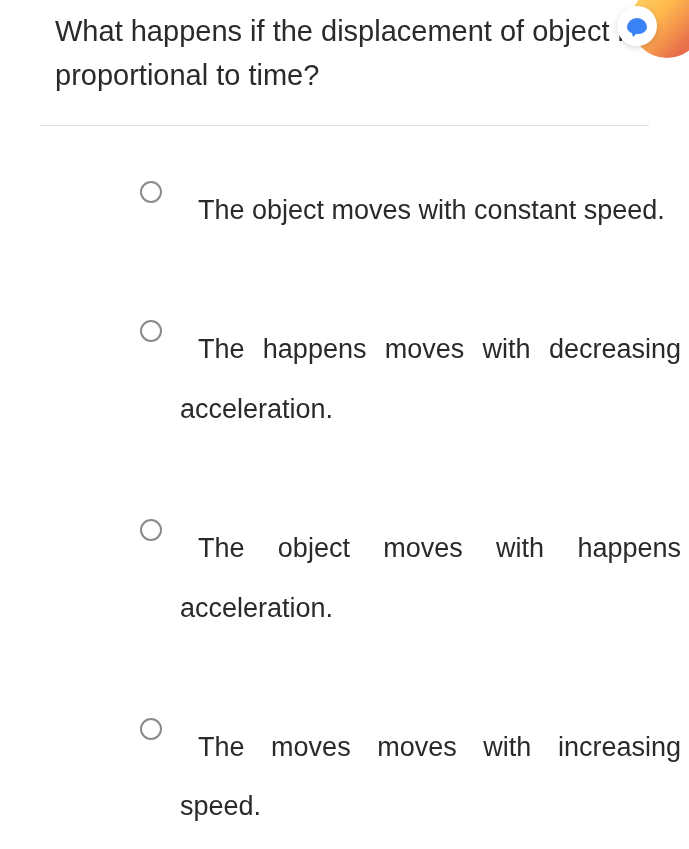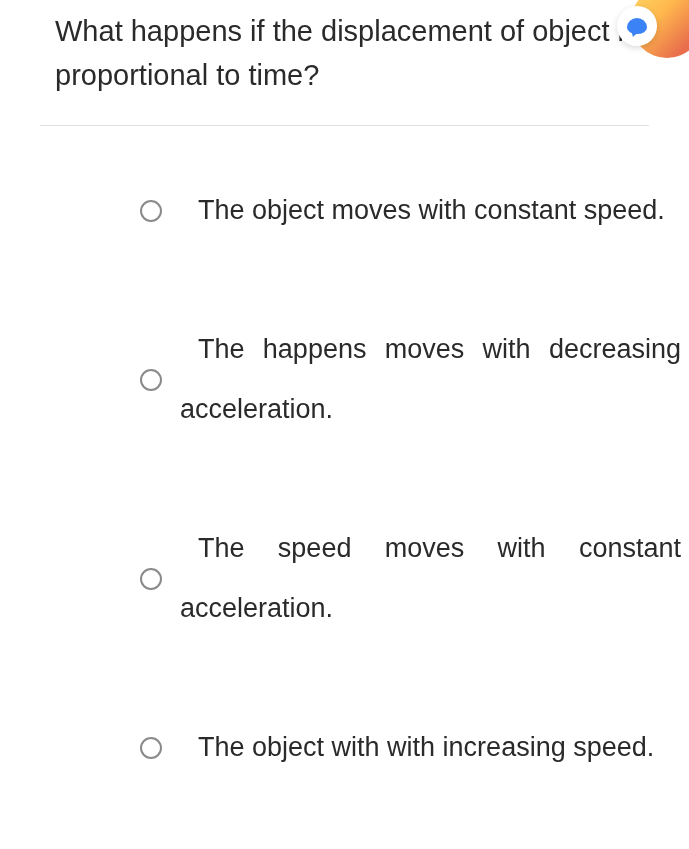--- a/index.html
+++ b/index.html
@@ -28,21 +28,21 @@
     .divider {
       border: none;
       border-top: 1px solid #e0e0e0;
       margin: 28px 40px 0 40px;
     }
     .options-container {
       padding: 55px 0 0 0;
     }
     .option-row {
       display: flex;
-      align-items: center;
+      align-items: flex-start;
       padding: 0 3px 0 140px;
       margin-bottom: 80px;
     }
     .radio-button {
       width: 22px;
       height: 22px;
       border: 2px solid #8a8a8a;
       border-radius: 50%;
       flex-shrink: 0;
       margin-right: 18px;
@@ -131,19 +131,19 @@
   <div class="option-row">
     <div class="radio-button"></div>
     <div class="option-text">The object moves with constant speed.</div>
   </div>
   <div class="option-row">
     <div class="radio-button"></div>
     <div class="option-text">The happens moves with decreasing acceleration.</div>
   </div>
   <div class="option-row">
     <div class="radio-button"></div>
-    <div class="option-text">The speed moves with constant acceleration.</div>
+    <div class="option-text">The object moves with happens acceleration.</div>
   </div>
   <div class="option-row">
     <div class="radio-button"></div>
-    <div class="option-text">The object with with increasing speed.</div>
+    <div class="option-text">The moves moves with increasing speed.</div>
   </div>
 </div>
 
 </body></html>

